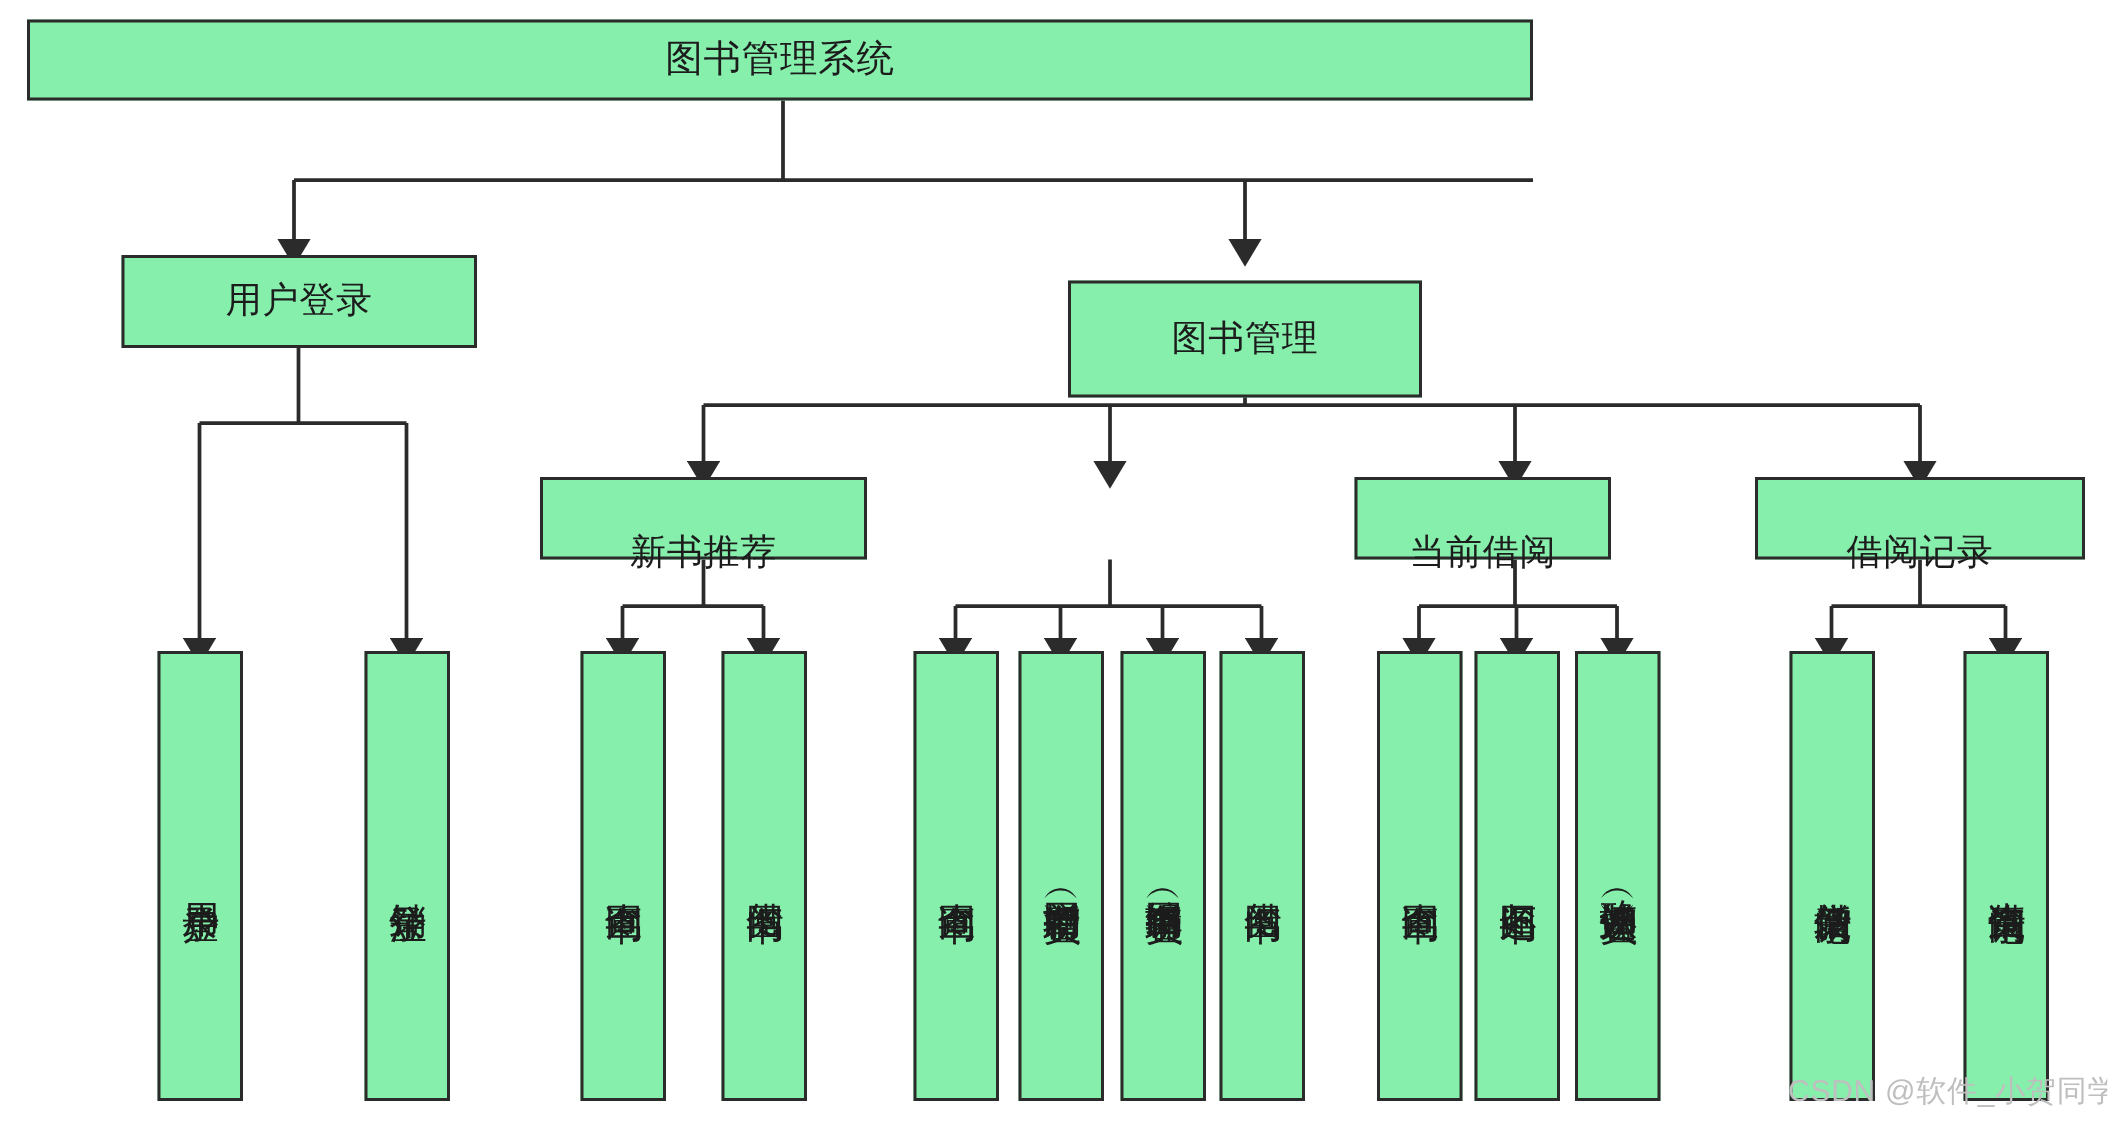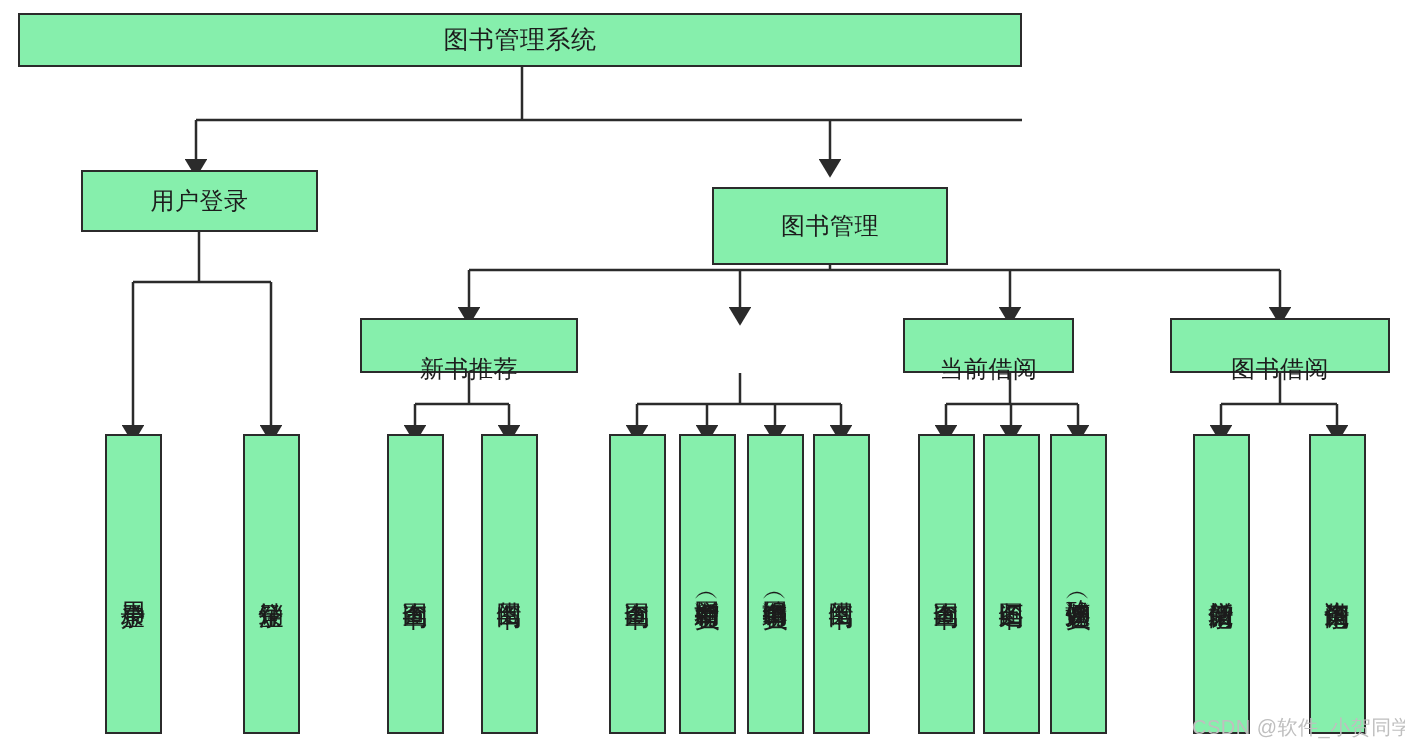--- a/index.html
+++ b/index.html
@@ -134,21 +134,21 @@
   <div class="node node-l3" style="left:360px; top:318px; width:218px; height:55px;">
     <span class="label">新书推荐</span>
   </div>
 
 
   <div class="node node-l3" style="left:903px; top:318px; width:171px; height:55px;">
     <span class="label">当前借阅</span>
   </div>
 
   <div class="node node-l3" style="left:1170px; top:318px; width:220px; height:55px;">
-    <span class="label">图书借阅</span>
+    <span class="label">借阅记录</span>
   </div>
 
   <div class="node node-leaf" style="left:105px; top:434px; width:57px; height:300px;">
     <span class="label">用户登录</span>
   </div>
 
   <div class="node node-leaf" style="left:243px; top:434px; width:57px; height:300px;">
     <span class="label">注销登录</span>
   </div>
 

